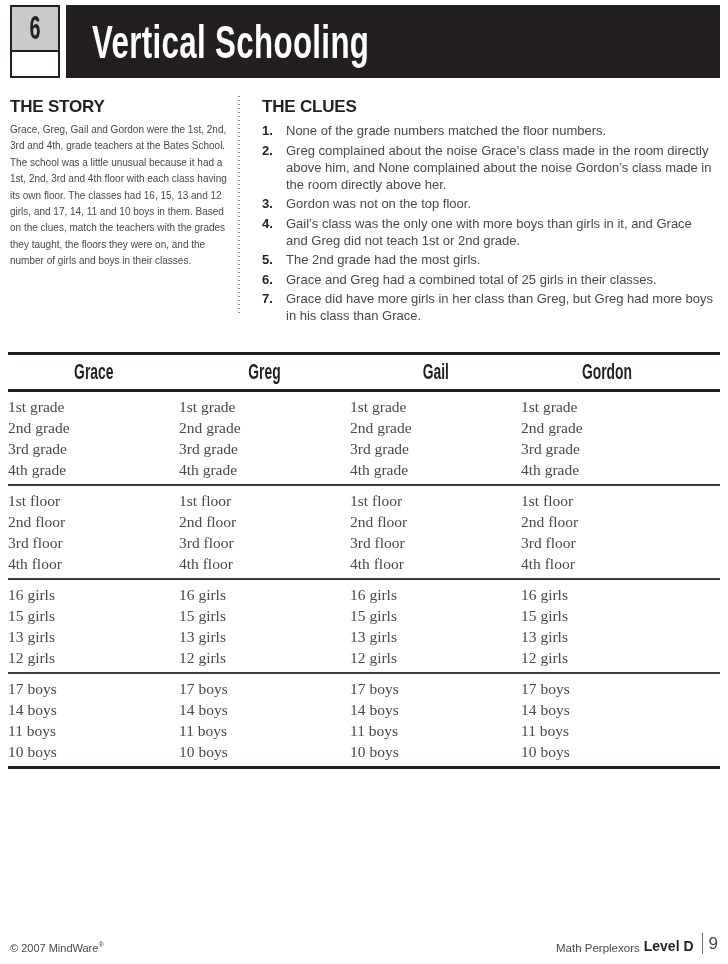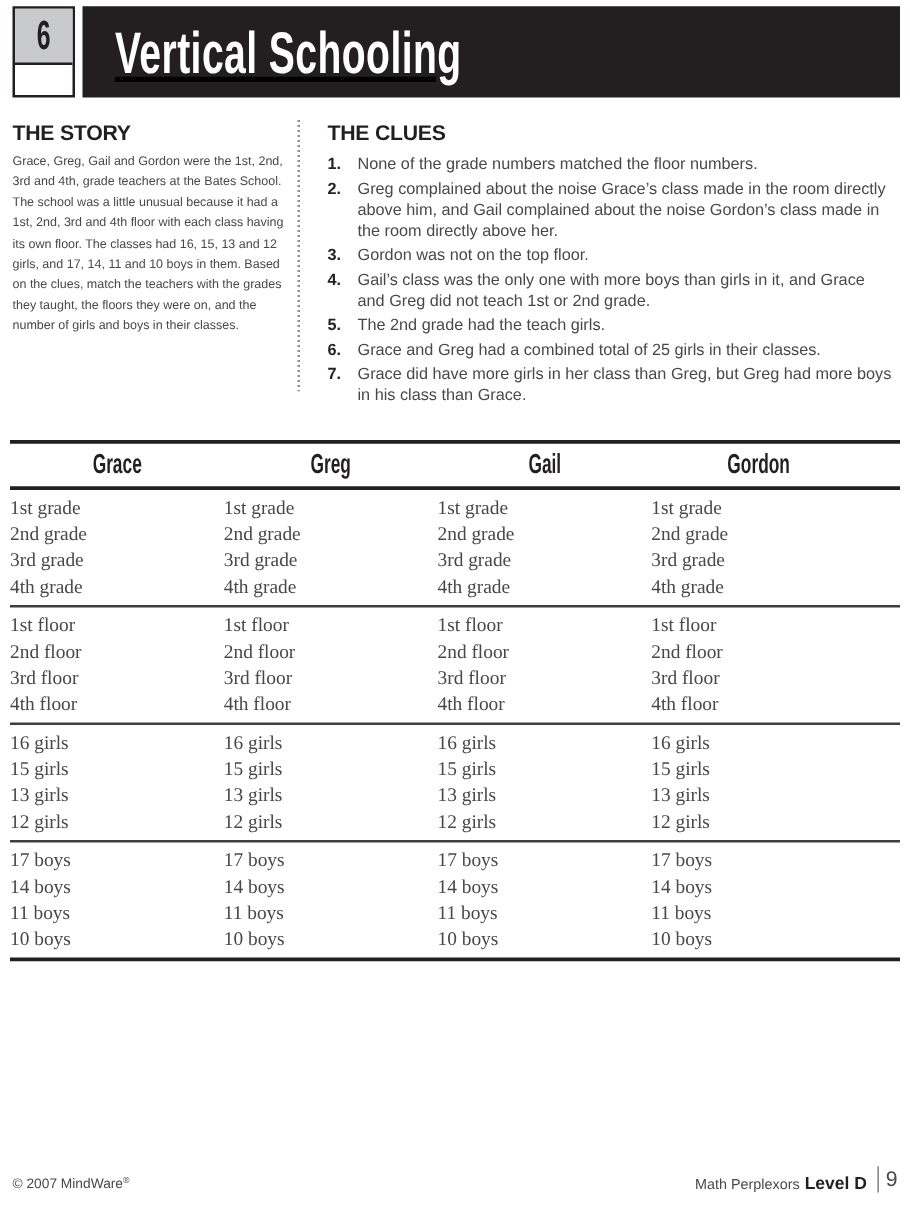--- a/index.html
+++ b/index.html
@@ -11,21 +11,21 @@
   
   .header{position:absolute;left:8px;top:5px;width:712px;height:73px;}
   .badge{position:absolute;left:2px;top:0;width:46px;height:69px;
          border:2px solid var(--ink,#231f20);background:#fff;}
   .badge-top{height:43px;background:var(--badge-gray,#c9cacb);
              border-bottom:2px solid var(--ink,#231f20);
              display:flex;align-items:center;justify-content:center;}
   .badge-num{display:inline-block;font-size:32px;font-weight:bold;color:var(--ink,#231f20);
              transform:scale(0.62,1.02);transform-origin:center;}
   .title-bar{position:absolute;left:58px;right:0;top:0;height:73px;
-             background:var(--ink,#231f20);display:flex;align-items:center;text-decoration:underline;}
+             background:var(--ink,#231f20);display:flex;align-items:center;}
   .title{display:inline-block;color:#ffffff;font-size:46px;font-weight:bold;
          transform:scale(0.68,1.02);transform-origin:left center;
          margin-left:26px;white-space:nowrap;letter-spacing:0.5px;}
   
   .section-heading{font-size:17px;font-weight:bold;color:var(--ink,#231f20);
                    margin:0 0 5px 0;letter-spacing:-0.2px;}
   .story{position:absolute;left:10px;top:97px;width:226px;}
   .story-text{font-size:10px;line-height:16.4px;color:var(--body-text,#48484a);margin:0;}
   .divider{position:absolute;left:238px;top:96px;height:217px;width:2px;
            background:repeating-linear-gradient(to bottom,
@@ -82,33 +82,33 @@
 
 <div class="clues">
   <h2 class="section-heading">THE CLUES</h2>
   <div>
       <div class="clue">
         <span class="clue-num">1.</span>
         <span class="clue-text">None of the grade numbers matched the floor numbers.</span>
       </div>
       <div class="clue">
         <span class="clue-num">2.</span>
-        <span class="clue-text">Greg complained about the noise Grace’s class made in the room directly above him, and Gail complained about the noise Gordon’s class made in the room directly above her.</span>
+        <span class="clue-text">Greg complained about the noise Grace’s class made in the room directly above him, and None complained about the noise Gordon’s class made in the room directly above her.</span>
       </div>
       <div class="clue">
         <span class="clue-num">3.</span>
         <span class="clue-text">Gordon was not on the top floor.</span>
       </div>
       <div class="clue">
         <span class="clue-num">4.</span>
         <span class="clue-text">Gail’s class was the only one with more boys than girls in it, and Grace and Greg did not teach 1st or 2nd grade.</span>
       </div>
       <div class="clue">
         <span class="clue-num">5.</span>
-        <span class="clue-text">The 2nd grade had the teach girls.</span>
+        <span class="clue-text">The 2nd grade had the most girls.</span>
       </div>
       <div class="clue">
         <span class="clue-num">6.</span>
         <span class="clue-text">Grace and Greg had a combined total of 25 girls in their classes.</span>
       </div>
       <div class="clue">
         <span class="clue-num">7.</span>
         <span class="clue-text">Grace did have more girls in her class than Greg, but Greg had more boys in his class than Grace.</span>
       </div>
     </div>

